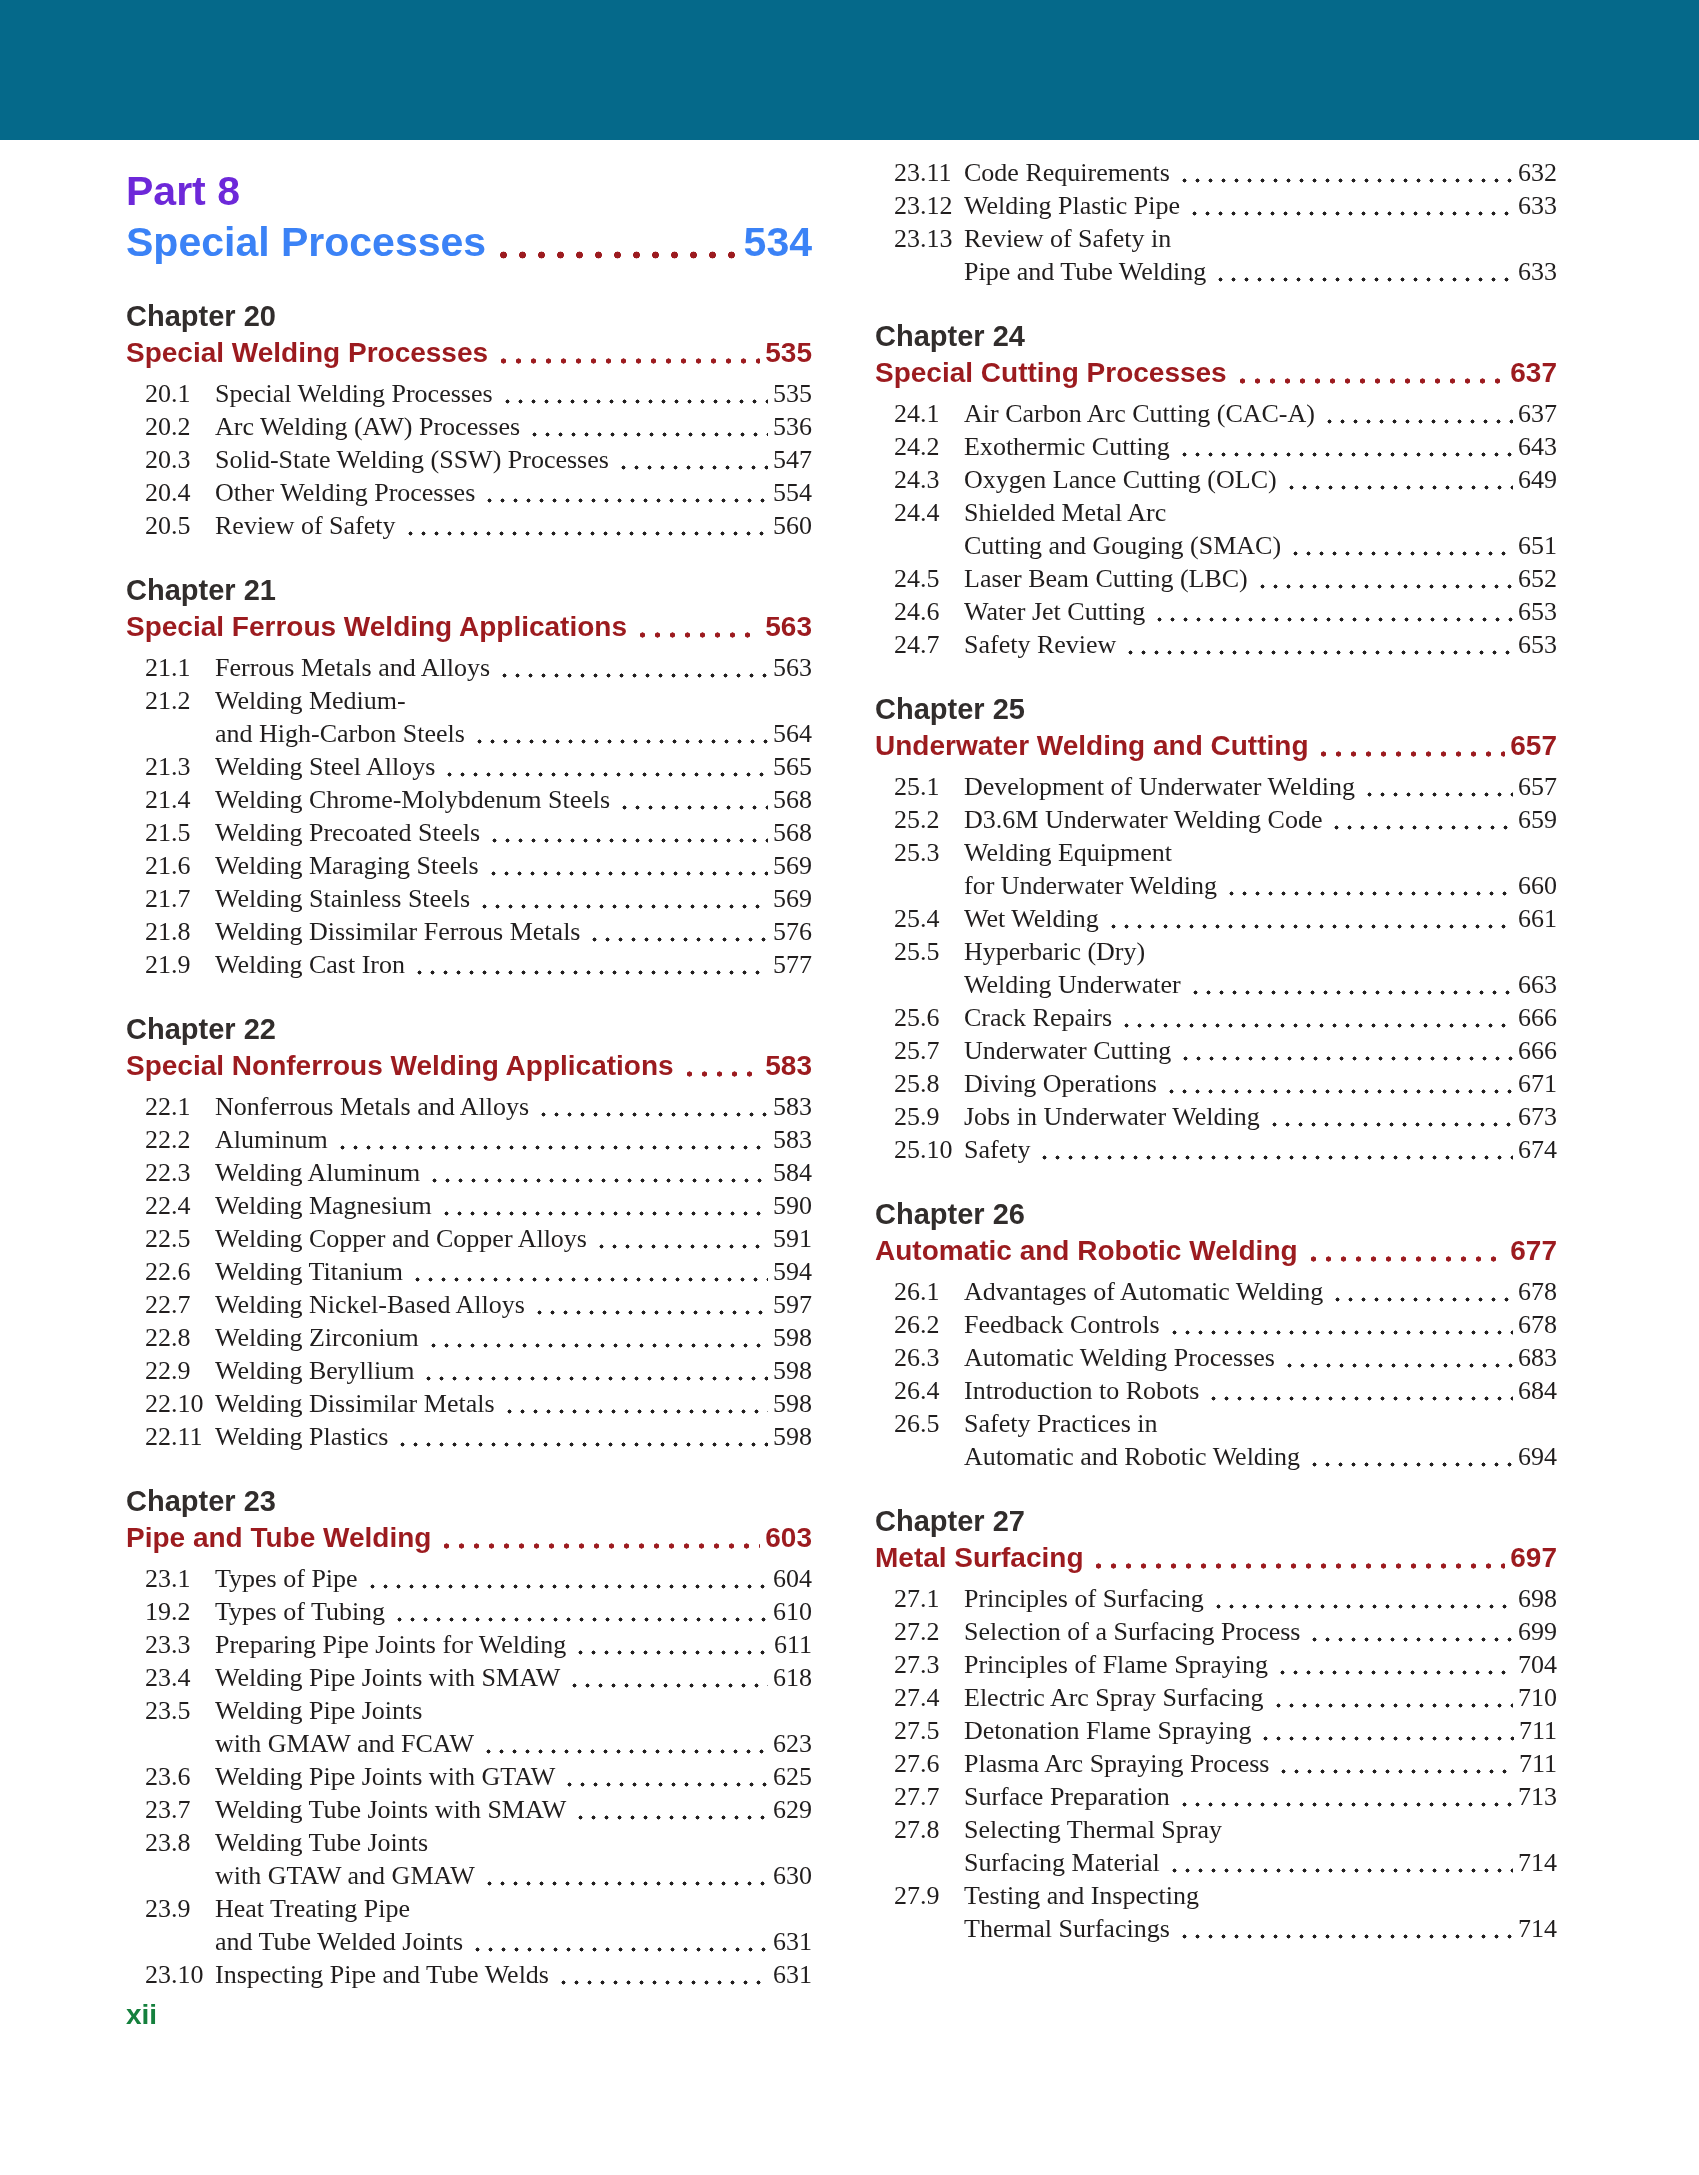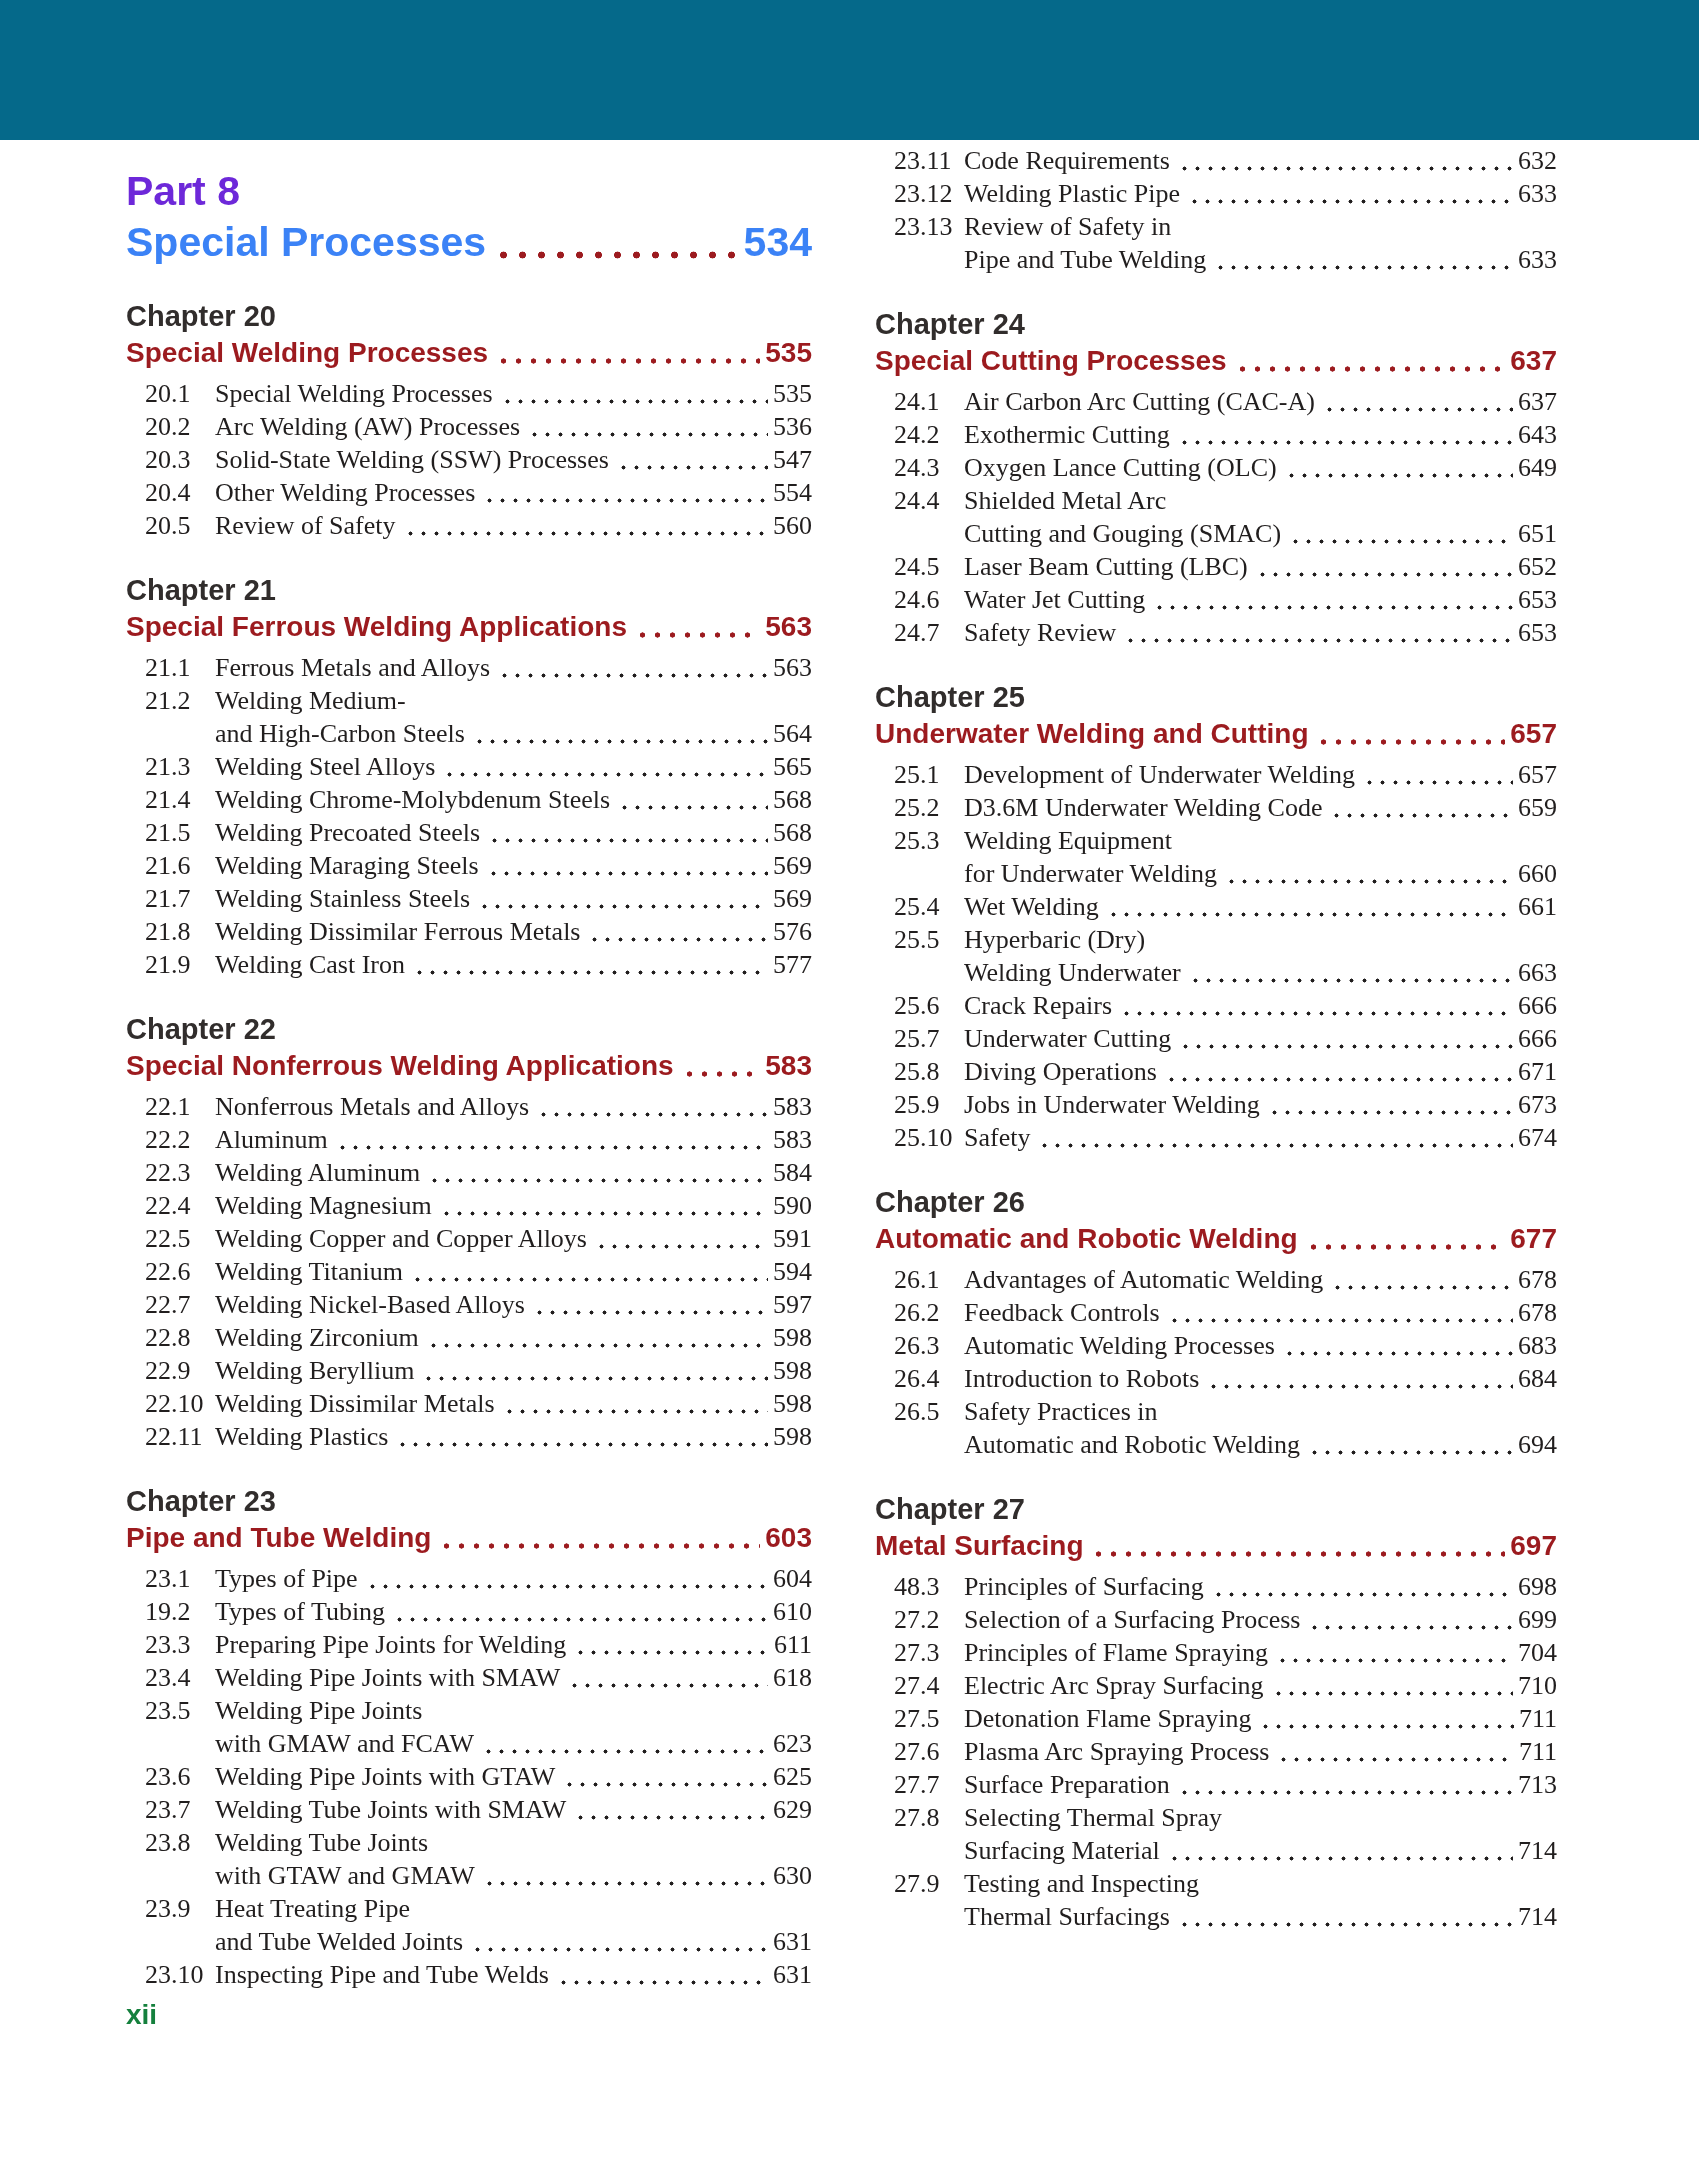--- a/index.html
+++ b/index.html
@@ -405,21 +405,21 @@
         <div class="row">
           <span class="enum">23.10</span>
           <span class="etext">Inspecting Pipe and Tube Welds</span>
           <span class="leader"></span>
           <span class="epg">631</span>
         </div>
       </div>
     </div>
 
   <div class="col col-right">
-      <div class="entry-group" style="margin-top: 4px;">
+      <div class="entry-group" style="margin-top: 16px;">
         <div class="entry">
           <div class="row">
             <span class="enum">23.11</span>
             <span class="etext">Code Requirements</span>
             <span class="leader"></span>
             <span class="epg">632</span>
           </div>
         </div>
         <div class="entry">
           <div class="row">
@@ -653,21 +653,21 @@
         </div>
       </div>
       <div class="chlabel">Chapter 27</div>
       <div class="ctitle-row">
         <span class="ctitle">Metal Surfacing</span>
         <span class="leader red"></span>
         <span class="cpg">697</span>
       </div>
       <div class="entry">
         <div class="row">
-          <span class="enum">48.3</span>
+          <span class="enum">27.1</span>
           <span class="etext">Principles of Surfacing</span>
           <span class="leader"></span>
           <span class="epg">698</span>
         </div>
       </div>
       <div class="entry">
         <div class="row">
           <span class="enum">27.2</span>
           <span class="etext">Selection of a Surfacing Process</span>
           <span class="leader"></span>

